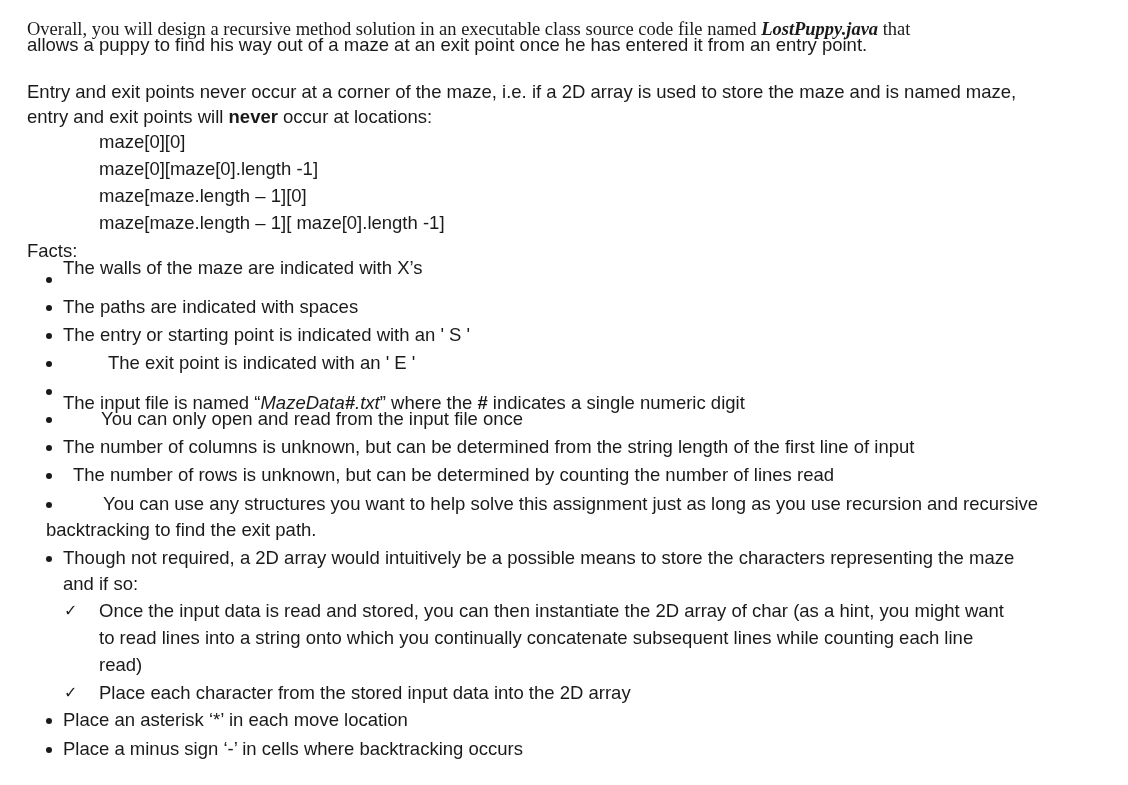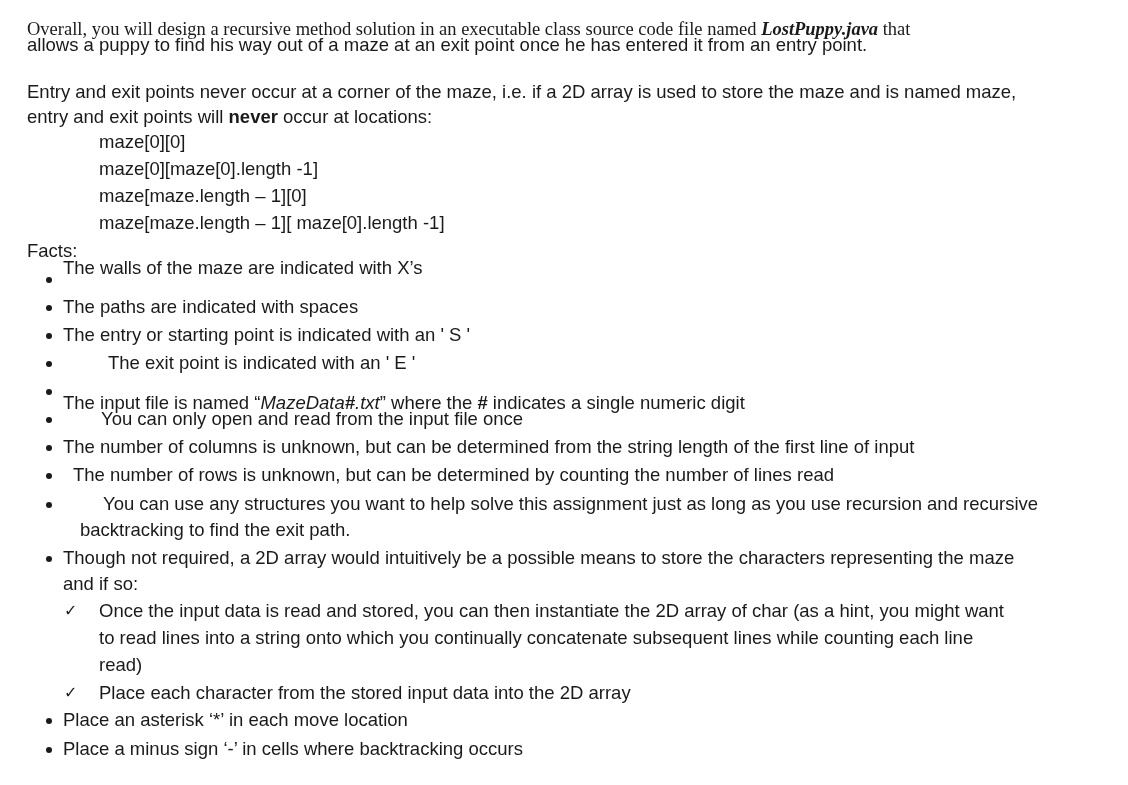--- a/index.html
+++ b/index.html
@@ -55,21 +55,21 @@
   <div class="line" style="left:57px; top:407px;margin-left:44px;">You can only open and read from the input file once</div>
 
   <div class="bullet" style="left:46px; top:445px;"></div>
   <div class="line" style="left:63px; top:435px;">The number of columns is unknown, but can be determined from the string length of the first line of input</div>
 
   <div class="bullet" style="left:46px; top:473px;"></div>
   <div class="line" style="left:73px; top:463px;">The number of rows is unknown, but can be determined by counting the number of lines read</div>
 
   <div class="bullet" style="left:46px; top:502px;"></div>
   <div class="line" style="left:63px; top:492px;margin-left:40px;">You can use any structures you want to help solve this assignment just as long as you use recursion and recursive</div>
-  <div class="line" style="left:80px; top:518px;">backtracking to find the exit path.</div>
+  <div class="line" style="left:46px; top:518px;">backtracking to find the exit path.</div>
 
   <div class="bullet" style="left:46px; top:556px;"></div>
   <div class="line" style="left:63px; top:546px;">Though not required, a 2D array would intuitively be a possible means to store the characters representing the maze</div>
   <div class="line" style="left:63px; top:572px;">and if so:</div>
 
   <div class="check" style="left:64px; top:599px;">✓</div>
   <div class="line" style="left:99px; top:599px;">Once the input data is read and stored, you can then instantiate the 2D array of char (as a hint, you might want</div>
   <div class="line" style="left:99px; top:626px;">to read lines into a string onto which you continually concatenate subsequent lines while counting each line</div>
   <div class="line" style="left:99px; top:653px;">read)</div>
 

